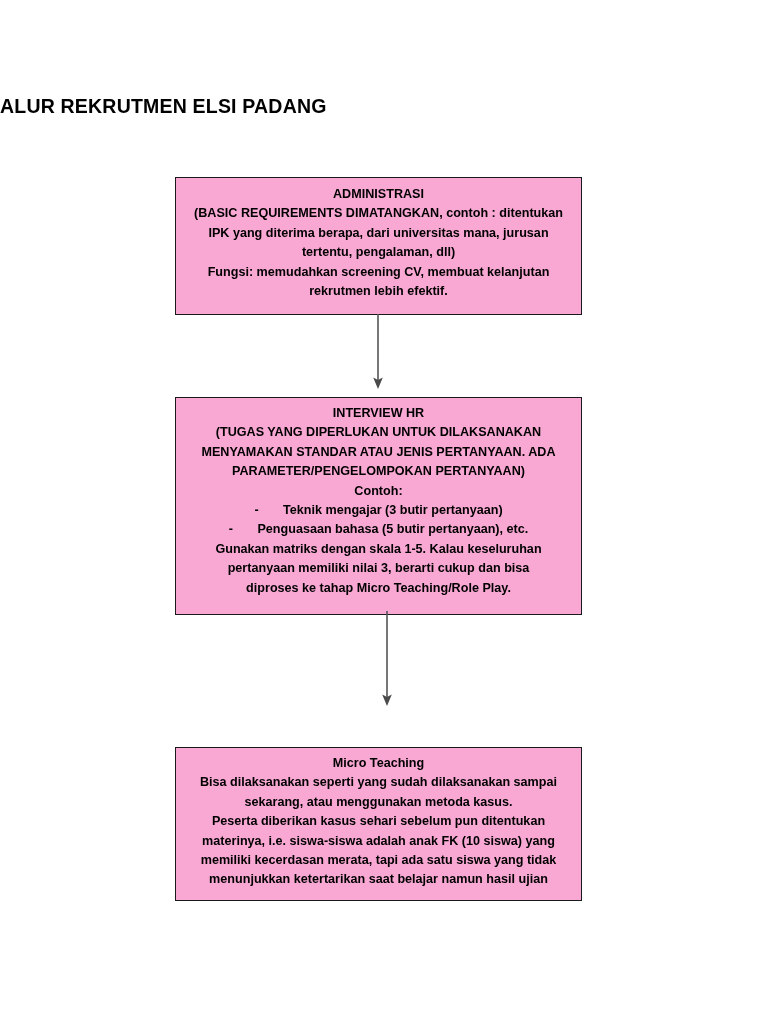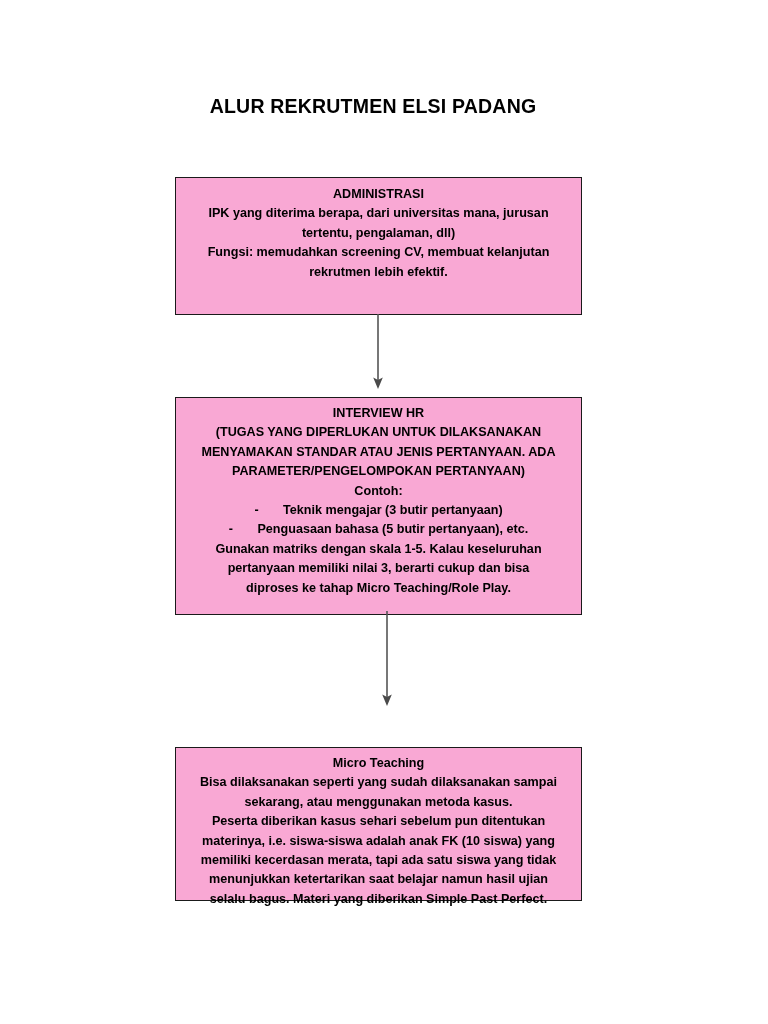--- a/index.html
+++ b/index.html
@@ -22,21 +22,20 @@
     height: 1024px;
     background: #ffffff;
   }
 
   
   .doc-title {
     position: absolute;
     left: 0;
     top: 94px;
     width: 746px;
-    text-align: center;
     font-size: 19.5px;
     font-weight: bold;
     letter-spacing: 0.2px;
     line-height: 24px;
     white-space: pre;
   }
 
   
   .flow-box {
     position: absolute;
@@ -81,20 +80,21 @@
 </head>
 <body>
 
 <div id="page">
 
   <div class="doc-title">ALUR REKRUTMEN ELSI PADANG</div>
 
   <div class="flow-box" id="box-administrasi">
     <div class="inner">
       <span class="line">ADMINISTRASI</span>
+      <span class="line">(BASIC REQUIREMENTS DIMATANGKAN, contoh : ditentukan</span>
       <span class="line">IPK yang diterima berapa, dari universitas mana, jurusan</span>
       <span class="line">tertentu, pengalaman, dll)</span>
       <span class="line">Fungsi: memudahkan screening CV, membuat kelanjutan</span>
       <span class="line">rekrutmen lebih efektif.</span>
     </div>
   </div>
 
   <div class="connector" id="connector-1">
     <svg width="26" height="76" viewBox="0 0 26 76" aria-hidden="true">
       <g>
@@ -130,17 +130,16 @@
 
   <div class="flow-box" id="box-micro-teaching">
     <div class="inner">
       <span class="line">Micro Teaching</span>
       <span class="line">Bisa dilaksanakan seperti yang sudah dilaksanakan sampai</span>
       <span class="line">sekarang, atau menggunakan metoda kasus.</span>
       <span class="line">Peserta diberikan kasus sehari sebelum pun ditentukan</span>
       <span class="line">materinya, i.e. siswa-siswa adalah anak FK (10 siswa) yang</span>
       <span class="line">memiliki kecerdasan merata, tapi ada satu siswa yang tidak</span>
       <span class="line">menunjukkan ketertarikan saat belajar namun hasil ujian</span>
-      <span class="line">selalu bagus. Materi yang diberikan Simple Past Perfect.</span>
     </div>
   </div>
 
 </div>
 
 </body></html>

